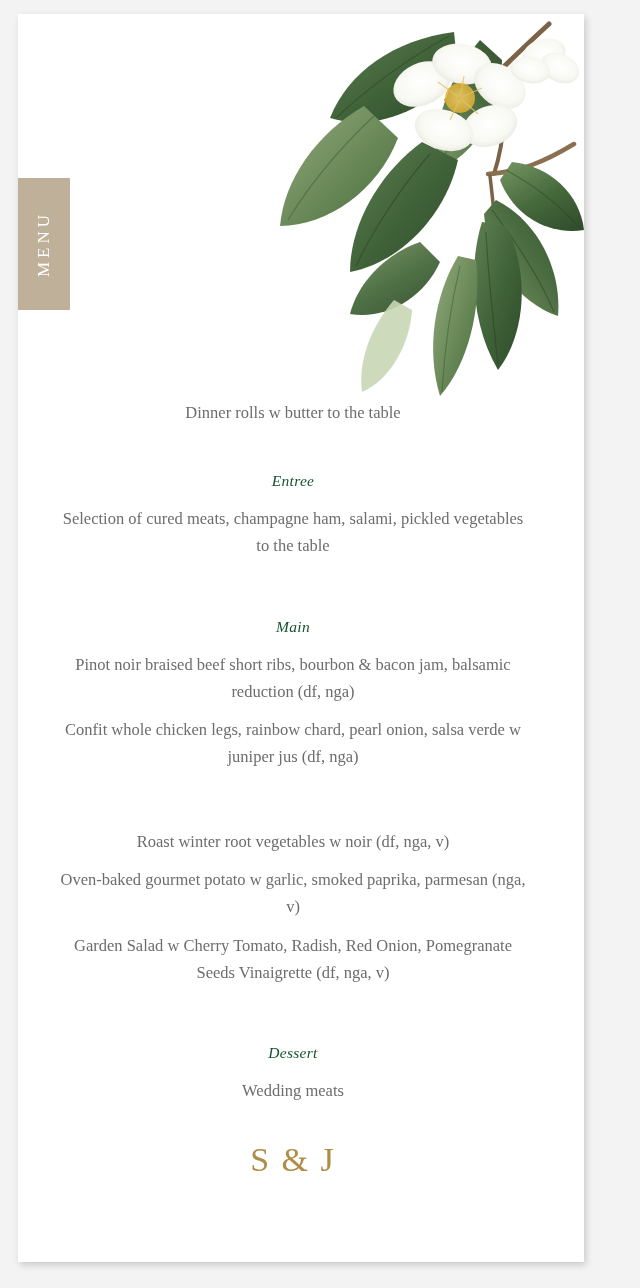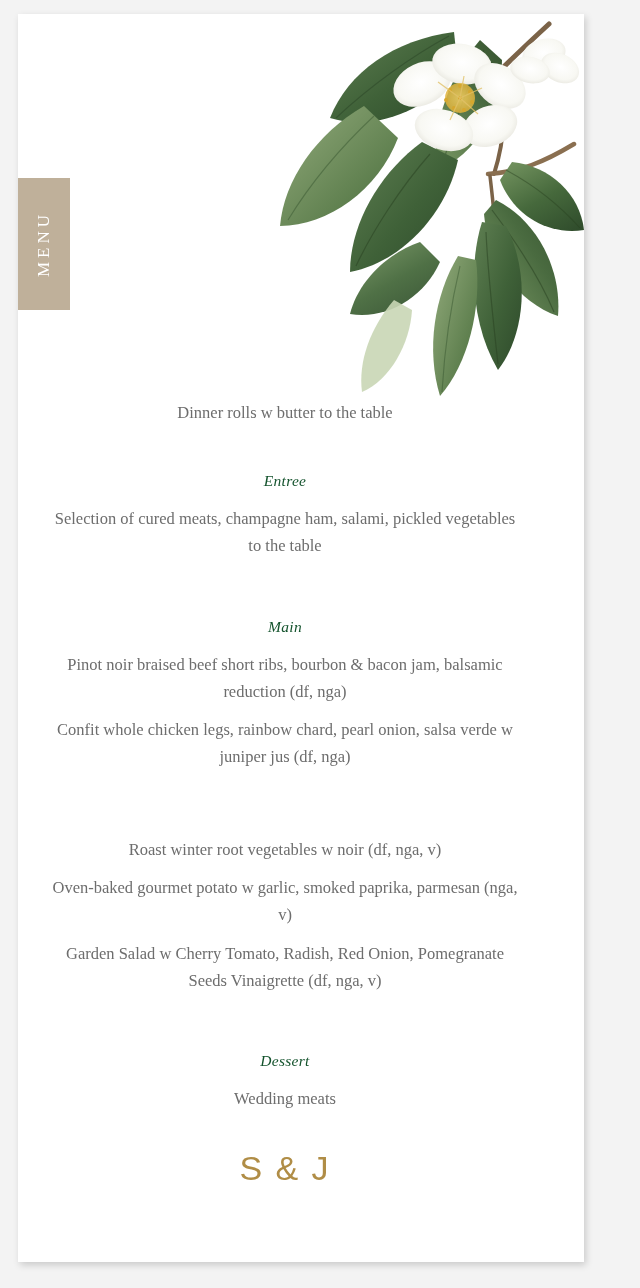--- a/index.html
+++ b/index.html
@@ -61,21 +61,21 @@
     font-size: 17px;
     letter-spacing: 4px;
     writing-mode: vertical-rl;
     transform: rotate(180deg);
     white-space: nowrap;
   }
 
   
   .body {
     position: absolute;
-    left: 24px;
+    left: 32px;
     top: 386px;
     width: 486px;
     text-align: center;
   }
 
   .intro {
     font-size: 16.5px;
     color: #6d6d6d;
     line-height: 1.6;
     margin: 0 0 46px 0;
@@ -88,34 +88,34 @@
     font-style: italic;
     color: #14532d;
     margin: 0 0 16px 0;
     letter-spacing: 0.3px;
   }
 
   .item {
     font-size: 16.5px;
     color: #6d6d6d;
     line-height: 1.62;
-    margin: 8px 0 12px 0;
+    margin: 0 0 12px 0;
     padding: 0 6px;
     text-align: center;
   }
   .item:last-child { margin-bottom: 0; }
 
   .gap-large { height: 24px; }
 
   .monogram {
     margin-top: 36px;
     font-size: 34px;
     color: #b08d46;
     letter-spacing: 2px;
-    font-family: Liberation Sans, sans-serif;
+    font-family: Liberation Serif, serif;
   }
 </style>
 </head>
 <body>
 
 <div class="page">
   <div class="card">
 
     <div class="botanical">
       <svg viewBox="0 0 340 440" xmlns="http://www.w3.org/2000/svg">

